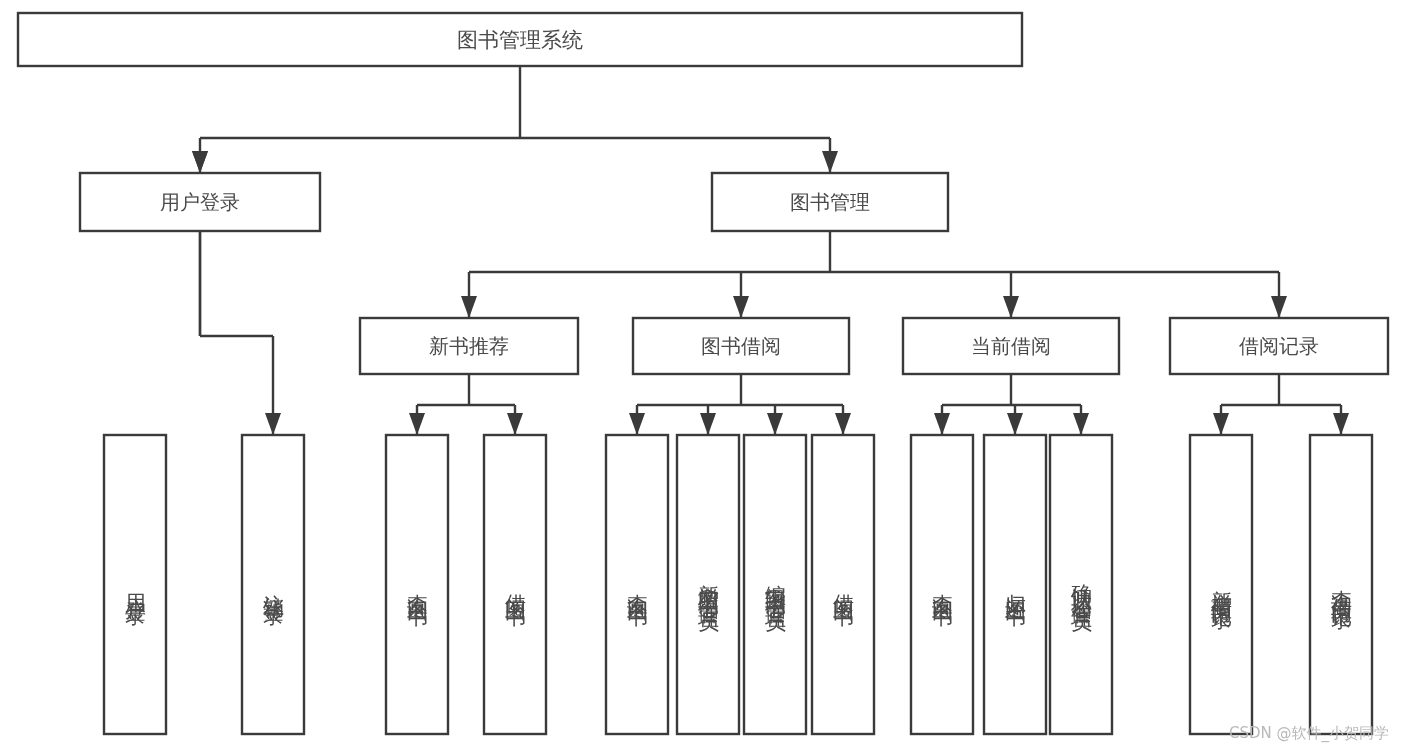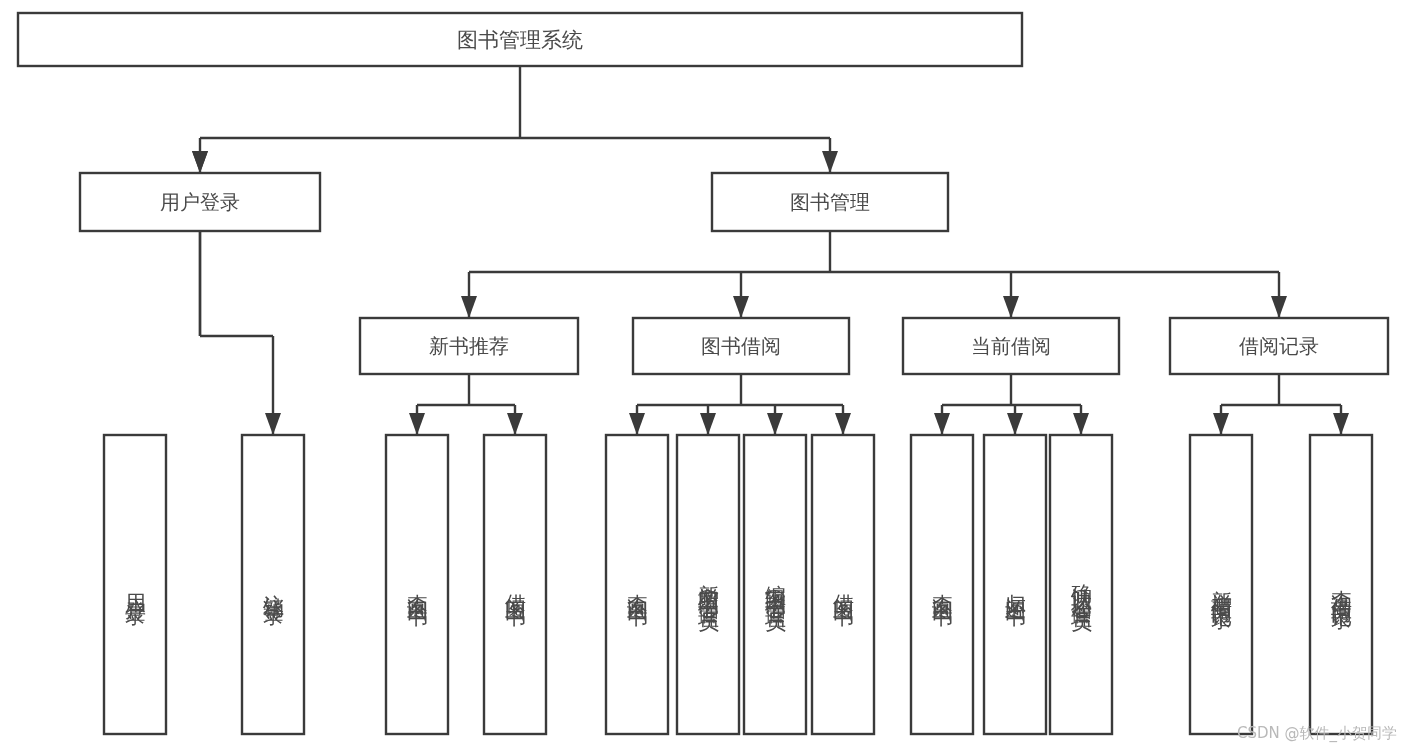--- a/index.html
+++ b/index.html
@@ -29,21 +29,21 @@
     line-height:1;
     display:flex;
     align-items:center;
     justify-content:center;
     white-space:nowrap;
     font-family:"DejaVu Sans","Liberation Sans",sans-serif;
     pointer-events:none;
   }
   #watermark{
     position:absolute;
-    right:8px;bottom:4px;
+    right:16px;bottom:4px;
     font-size:15px;
     color:#b9b9b9;
     font-family:"DejaVu Sans","Liberation Sans",sans-serif;
     white-space:nowrap;
   }
 </style>
 </head>
 <body>
 
 <div id="diagram-root">

